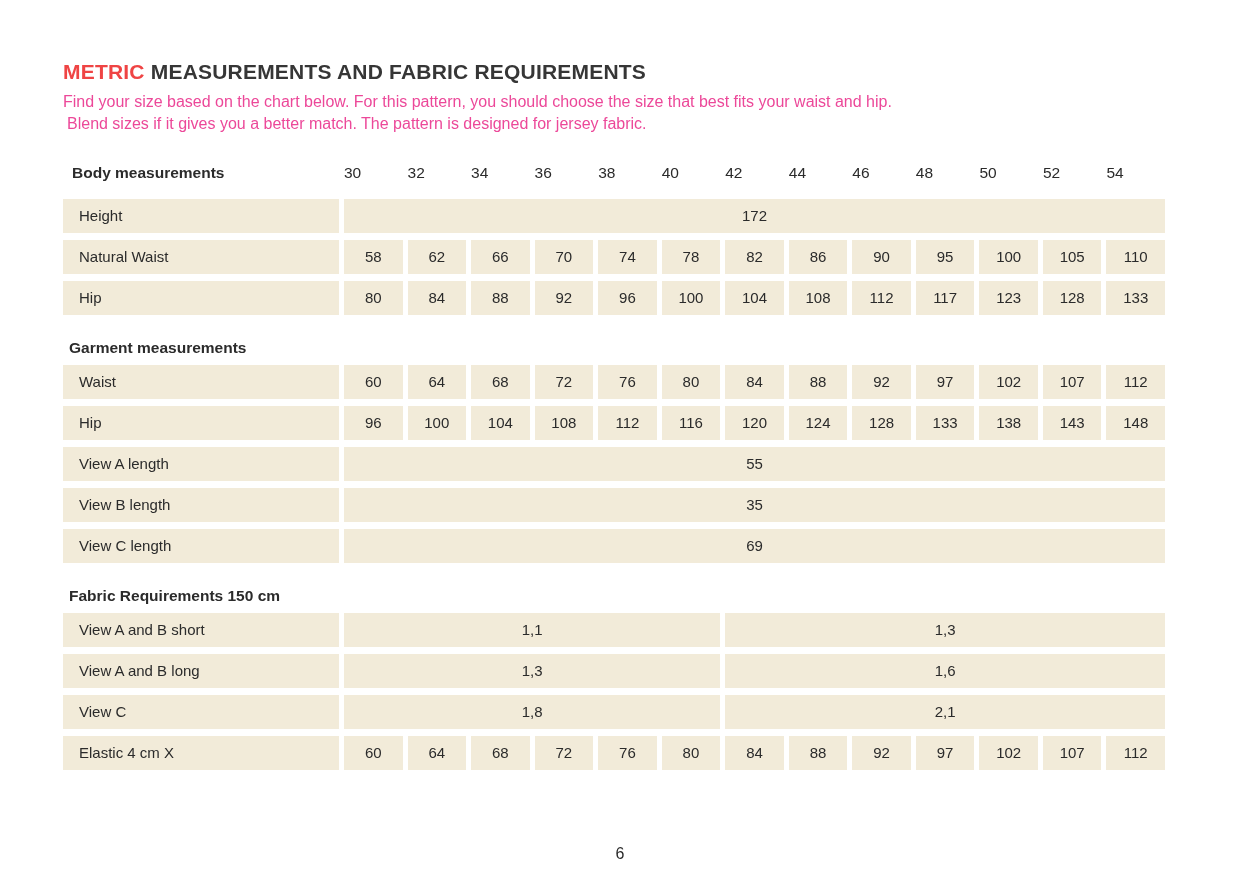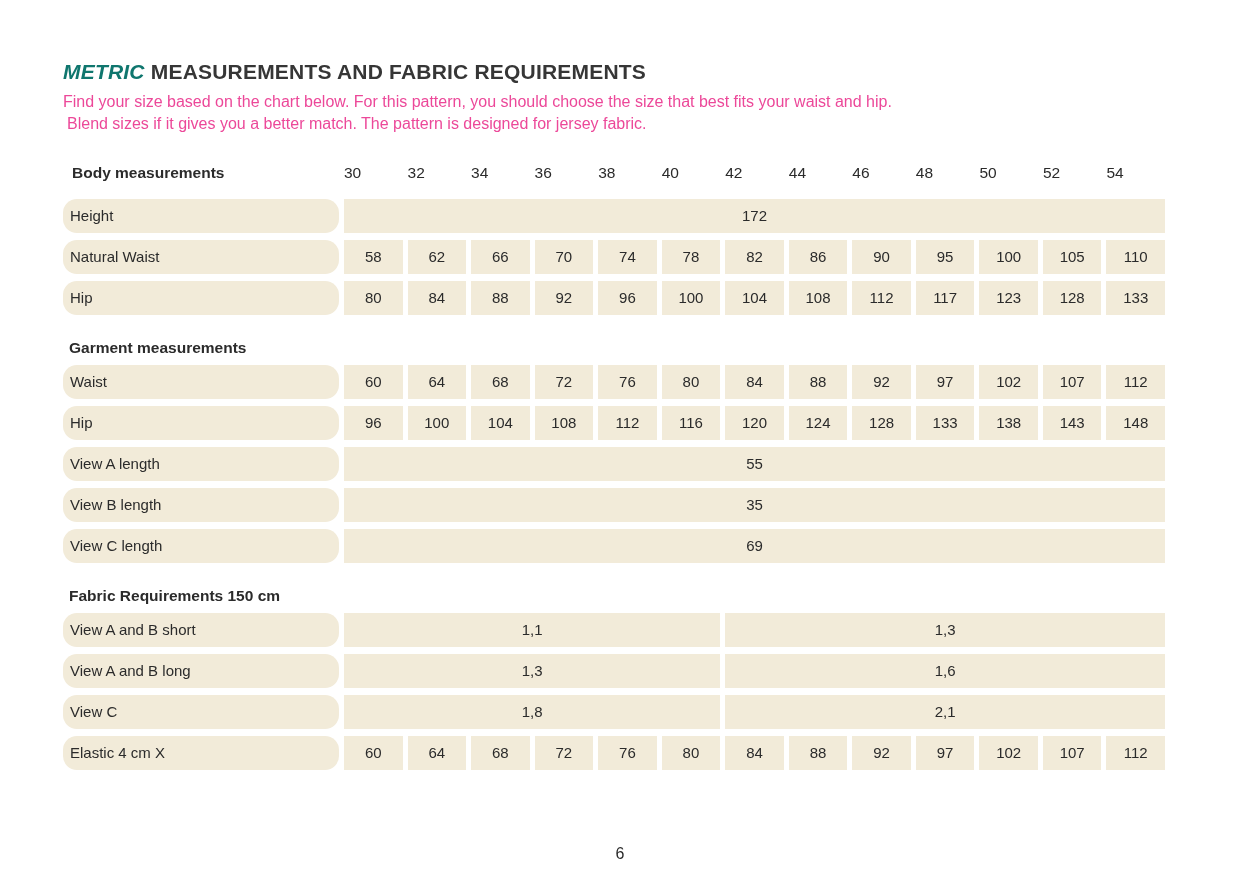--- a/index.html
+++ b/index.html
@@ -14,39 +14,39 @@
   .content { position: absolute; left: 63px; top: 60px; width: 1102px; }
 
   .title {
     font-size: 21px;
     font-weight: 600;
     color: #363636;
     letter-spacing: 0.2px;
     margin-bottom: 7px;
     white-space: nowrap;
   }
-  .title .accent { color: #0f766e; font-style: italic; }
+  .title .accent { color: #ef4444; }
 
   .subtitle { font-size: 16px; line-height: 22px; color: #ec4899; }
   .subtitle .line2 { padding-left: 4px; }
 
   .table { margin-top: 24px; }
   .trow {
     display: grid;
     grid-template-columns: 276px repeat(13, 1fr);
     column-gap: 5px;
     margin-bottom: 7px;
   }
   .cell {
     background: #f2ebd9;
     height: 34px;
     line-height: 34px;
     font-size: 15px;
   }
-  .lbl.cell { padding-left: 7px; border-radius: 14px; }
+  .lbl.cell { padding-left: 16px; }
   .val { text-align: center; }
   .spanall  { grid-column: 2 / -1; }
   .spanleft { grid-column: 2 / span 6; }
   .spanright{ grid-column: 8 / -1; }
 
   .trow.header { margin-bottom: 12px; margin-top: 20px; }
   .trow.header .lbl {
     font-weight: bold; font-size: 15.5px;
     padding-left: 9px; line-height: 28px; height: 28px;
   }

